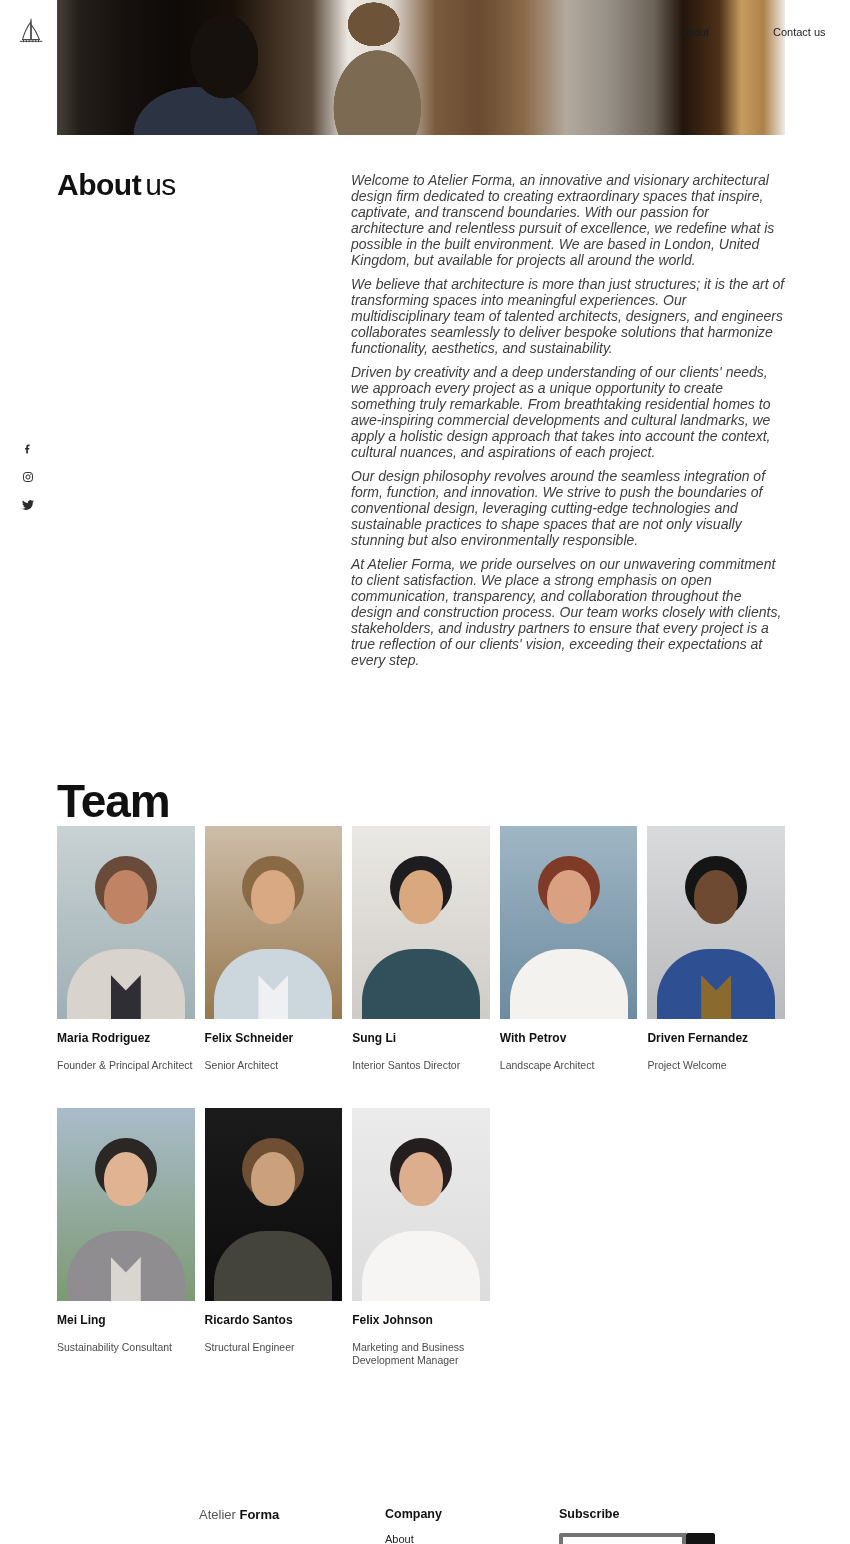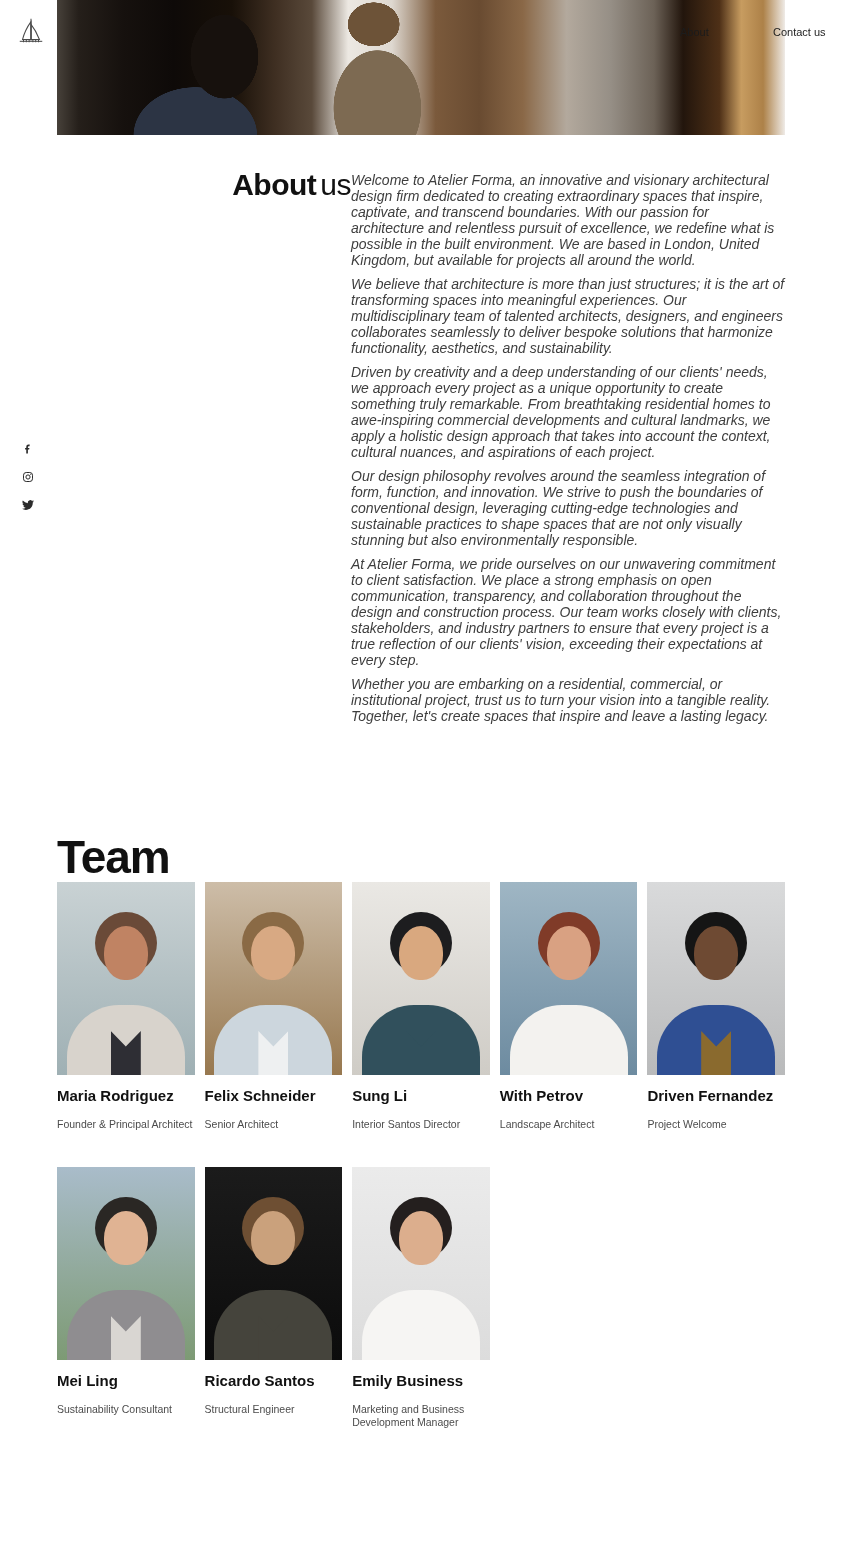--- a/index.html
+++ b/index.html
@@ -27,44 +27,44 @@
       linear-gradient(90deg,#47413a 0%,#251f1a 3%,#16110e 9%,#0e0a08 16%,#181008 24%,#3f2f22 30%,#59493a 35%,#ece8e2 40%,#ded8d0 46%,#7b5a3c 52%,#694b31 58%,#8a6847 64%,#b3a99d 70%,#968f86 76%,#6c6257 82%,#22150c 86%,#4e3017 91%,#c79c60 94%,#ad8148 97%,#efebe7 100%);
   }
 
   
   .social { position:absolute; left:22px; top:443px; display:flex; flex-direction:column; gap:16px; }
   .social a { width:12px; height:12px; display:block; cursor:pointer; }
   .social svg { width:12px; height:12px; display:block; }
 
   
   .about { display:flex; margin:33px 65px 0 57px; }
-  .about-left { width:294px; flex:none;text-align:right; }
+  .about-left { width:294px; flex:none; }
   .about h1 { font-size:30px; font-weight:700; letter-spacing:-0.5px; color:#111; }
   .about h1 .light { font-weight:400; margin-left:4px; }
   .about-text { width:434px; font-size:14px; font-style:italic; line-height:16px; color:#3e3e3e; padding-top:4px; }
   .about-text p { margin-bottom:8px; }
 
   
   .team { margin:100px 65px 0 57px; }
   .team h2 { font-size:46px; font-weight:700; letter-spacing:-1px; color:#111; line-height:50px; }
   .grid { display:grid; grid-template-columns:repeat(5,1fr); column-gap:10px; row-gap:36px; }
   .card { }
   .photo { position:relative; height:193px; overflow:hidden; background:linear-gradient(180deg,var(--bg1),var(--bg2)); }
   .p-hair { position:absolute; left:50%; top:30px; transform:translateX(-50%); width:62px; height:62px; border-radius:50%; background:var(--hair); }
   .p-head { position:absolute; left:50%; top:44px; transform:translateX(-50%); width:44px; height:54px; border-radius:50% 50% 46% 46%; background:var(--skin); }
   .p-torso { position:absolute; left:50%; bottom:-22px; transform:translateX(-50%); width:118px; height:92px; border-radius:52px 52px 0 0; background:var(--shirt); }
   .p-inner { position:absolute; left:50%; bottom:0; transform:translateX(-50%); width:30px; height:44px; background:var(--shirt2); clip-path:polygon(0 0,50% 35%,100% 0,100% 100%,0 100%); }
-  .tname { margin-top:12px; font-size:15px; font-weight:700; color:#111; }
+  .tname { margin-top:12px; font-size:12px; font-weight:700; color:#111; }
   .trole { margin-top:14px; font-size:10.5px; color:#4c4c4c; line-height:13px; }
 
   
   .footer { margin-top:140px; }
   .footer-cols { margin-left:199px; width:517px; display:flex; }
   .f-brand { width:186px; font-size:13px; color:#555; }
-  .f-brand .bold { color:#111; font-weight:700;text-decoration:underline; }
+  .f-brand .bold { color:#111; font-weight:700; }
   .f-col-h { font-size:12.5px; font-weight:700; color:#111; margin-bottom:12px; }
   .f-company { width:174px; }
   .f-company a { display:block; font-size:11px; color:#222; text-decoration:none; margin-bottom:9px; cursor:pointer; }
   .f-subscribe { flex:1; }
   .sub-row { display:flex; }
   .sub-row input { width:127px; height:38px; border:4px solid #737373; border-radius:2px 0 0 2px; padding:0 9px; font-size:10px; color:#333; font-family:"Liberation Sans",sans-serif; outline:none; }
   .sub-row input::placeholder { color:#8a8a8a; }
   .sub-row button { width:29px; height:27px; background:#141414; color:#fff; border:none; border-radius:2px; font-size:12px; cursor:pointer; line-height:1; }
 </style>
 </head>
@@ -107,21 +107,20 @@
 <section class="about">
   <div class="about-left">
     <h1><span class="bold">About</span><span class="light">us</span></h1>
   </div>
   <div class="about-text" id="about-paragraphs">
       <p>Welcome to Atelier Forma, an innovative and visionary architectural design firm dedicated to creating extraordinary spaces that inspire, captivate, and transcend boundaries. With our passion for architecture and relentless pursuit of excellence, we redefine what is possible in the built environment. We are based in London, United Kingdom, but available for projects all around the world.</p>
       <p>We believe that architecture is more than just structures; it is the art of transforming spaces into meaningful experiences. Our multidisciplinary team of talented architects, designers, and engineers collaborates seamlessly to deliver bespoke solutions that harmonize functionality, aesthetics, and sustainability.</p>
       <p>Driven by creativity and a deep understanding of our clients' needs, we approach every project as a unique opportunity to create something truly remarkable. From breathtaking residential homes to awe-inspiring commercial developments and cultural landmarks, we apply a holistic design approach that takes into account the context, cultural nuances, and aspirations of each project.</p>
       <p>Our design philosophy revolves around the seamless integration of form, function, and innovation. We strive to push the boundaries of conventional design, leveraging cutting-edge technologies and sustainable practices to shape spaces that are not only visually stunning but also environmentally responsible.</p>
       <p>At Atelier Forma, we pride ourselves on our unwavering commitment to client satisfaction. We place a strong emphasis on open communication, transparency, and collaboration throughout the design and construction process. Our team works closely with clients, stakeholders, and industry partners to ensure that every project is a true reflection of our clients' vision, exceeding their expectations at every step.</p>
-      <p>Whether you are embarking on a residential, commercial, or institutional project, trust us to turn your vision into a tangible reality. Together, let's create spaces that inspire and leave a lasting legacy.</p>
     </div>
 </section>
 
 <section class="team">
   <h2>Team</h2>
   <div class="grid" id="team-grid">
       <div class="card">
         <div class="photo" style="--bg1: #c9d2d4; --bg2: #9fb0b4; --hair: #6a4a38; --skin: #c08363; --shirt: #d8d3cc; --shirt2: #2e2e34;">
           <div class="p-hair"></div>
           <div class="p-head"></div>
@@ -191,21 +190,21 @@
         <div class="tname">Ricardo Santos</div>
         <div class="trole">Structural Engineer</div>
       </div>
       <div class="card">
         <div class="photo" style="--bg1: #ebebeb; --bg2: #dcdcdc; --hair: #241f1e; --skin: #dcae8d; --shirt: #f6f5f3; --shirt2: #f6f5f3;">
           <div class="p-hair"></div>
           <div class="p-head"></div>
           <div class="p-torso"></div>
           <div class="p-inner"></div>
         </div>
-        <div class="tname">Emily Business</div>
+        <div class="tname">Felix Johnson</div>
         <div class="trole">Marketing and Business Development Manager</div>
       </div>
     </div>
 </section>
 
 <footer class="footer">
   <div class="footer-cols">
     <div class="f-brand">
       <span class="light">Atelier</span>
       <span class="bold">Forma</span>

